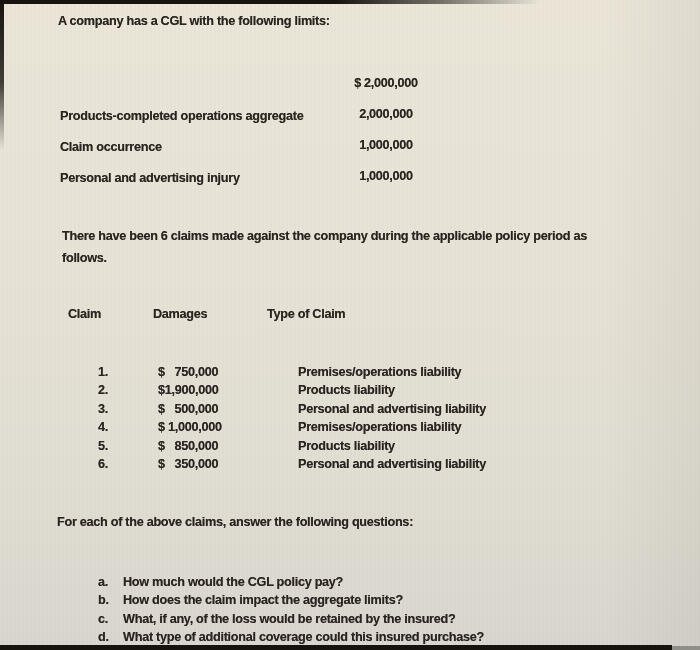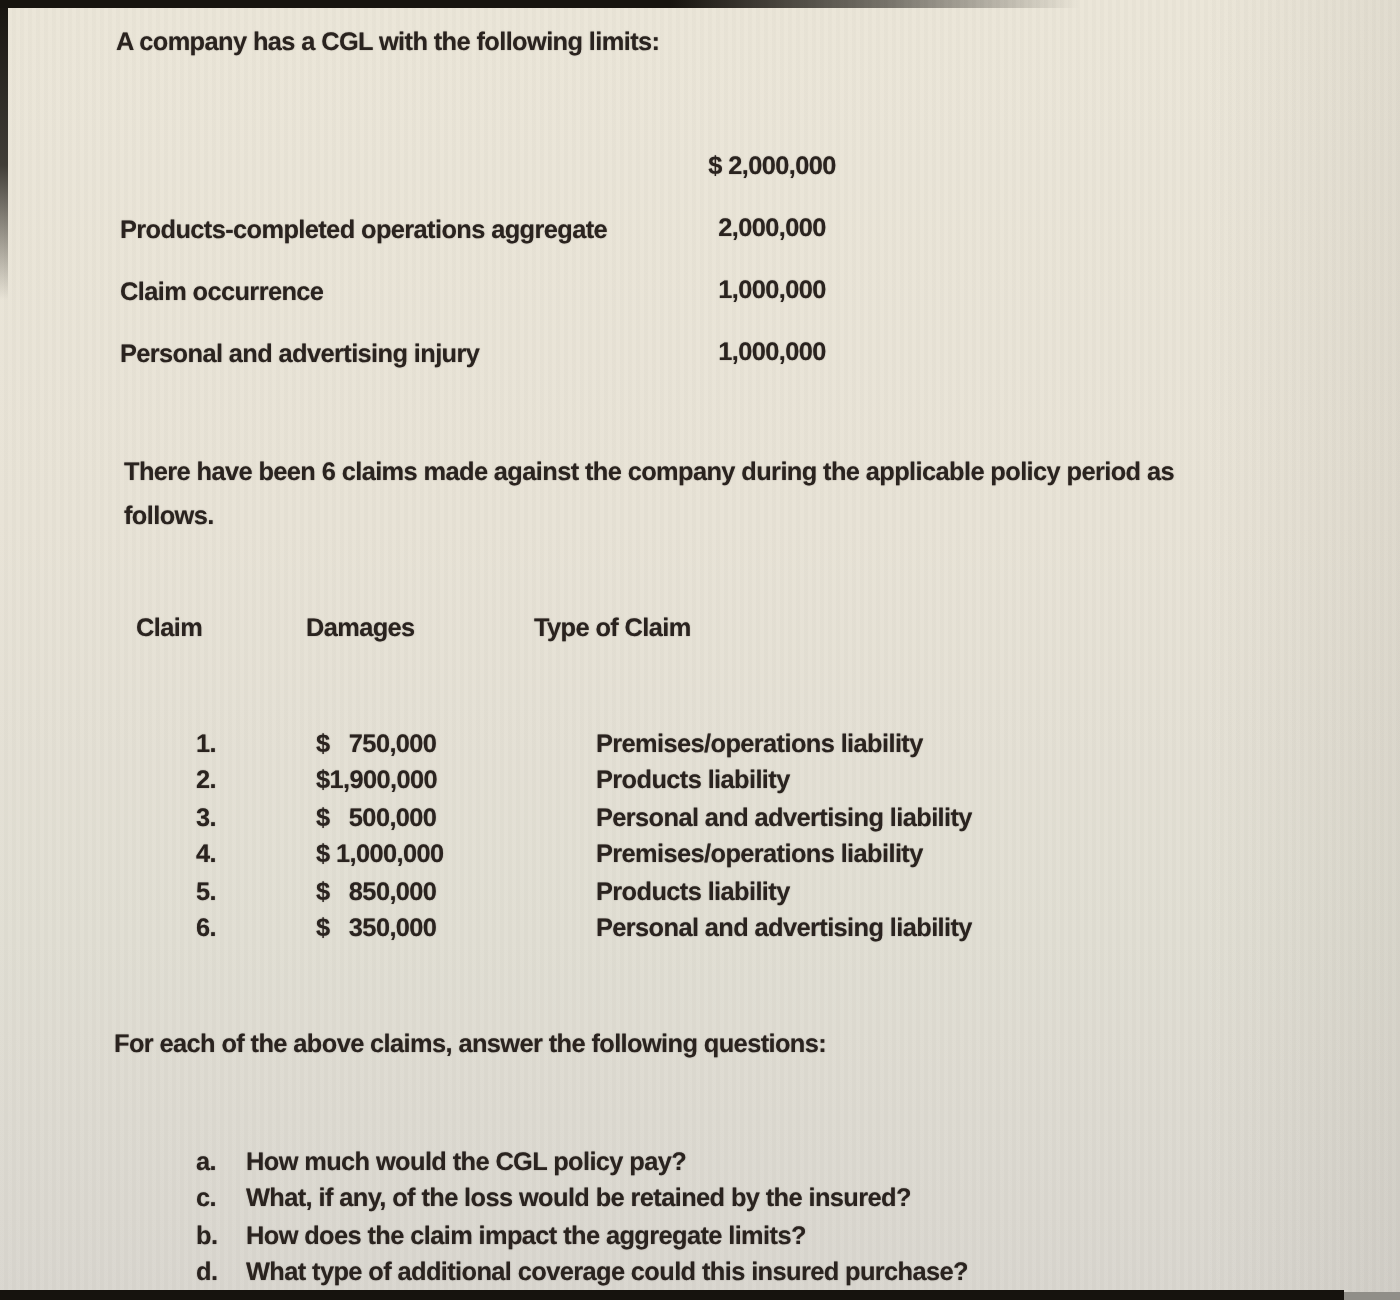--- a/index.html
+++ b/index.html
@@ -133,22 +133,22 @@
     </div>
   </div>
 
   <div class="txt questions-intro">For each of the above claims, answer the following questions:</div>
 
   <div class="questions">
     <div class="question-row">
       <span class="txt q-letter">a.</span><span class="txt q-text">How much would the CGL policy pay?</span>
     </div>
     <div class="question-row">
-      <span class="txt q-letter">c.</span><span class="txt q-text">What, if any, of the loss would be retained by the insured?</span>
+      <span class="txt q-letter">b.</span><span class="txt q-text">How does the claim impact the aggregate limits?</span>
     </div>
     <div class="question-row">
-      <span class="txt q-letter">b.</span><span class="txt q-text">How does the claim impact the aggregate limits?</span>
+      <span class="txt q-letter">c.</span><span class="txt q-text">What, if any, of the loss would be retained by the insured?</span>
     </div>
     <div class="question-row">
       <span class="txt q-letter">d.</span><span class="txt q-text">What type of additional coverage could this insured purchase?</span>
     </div>
   </div>
 </div>
 
 </body></html>

